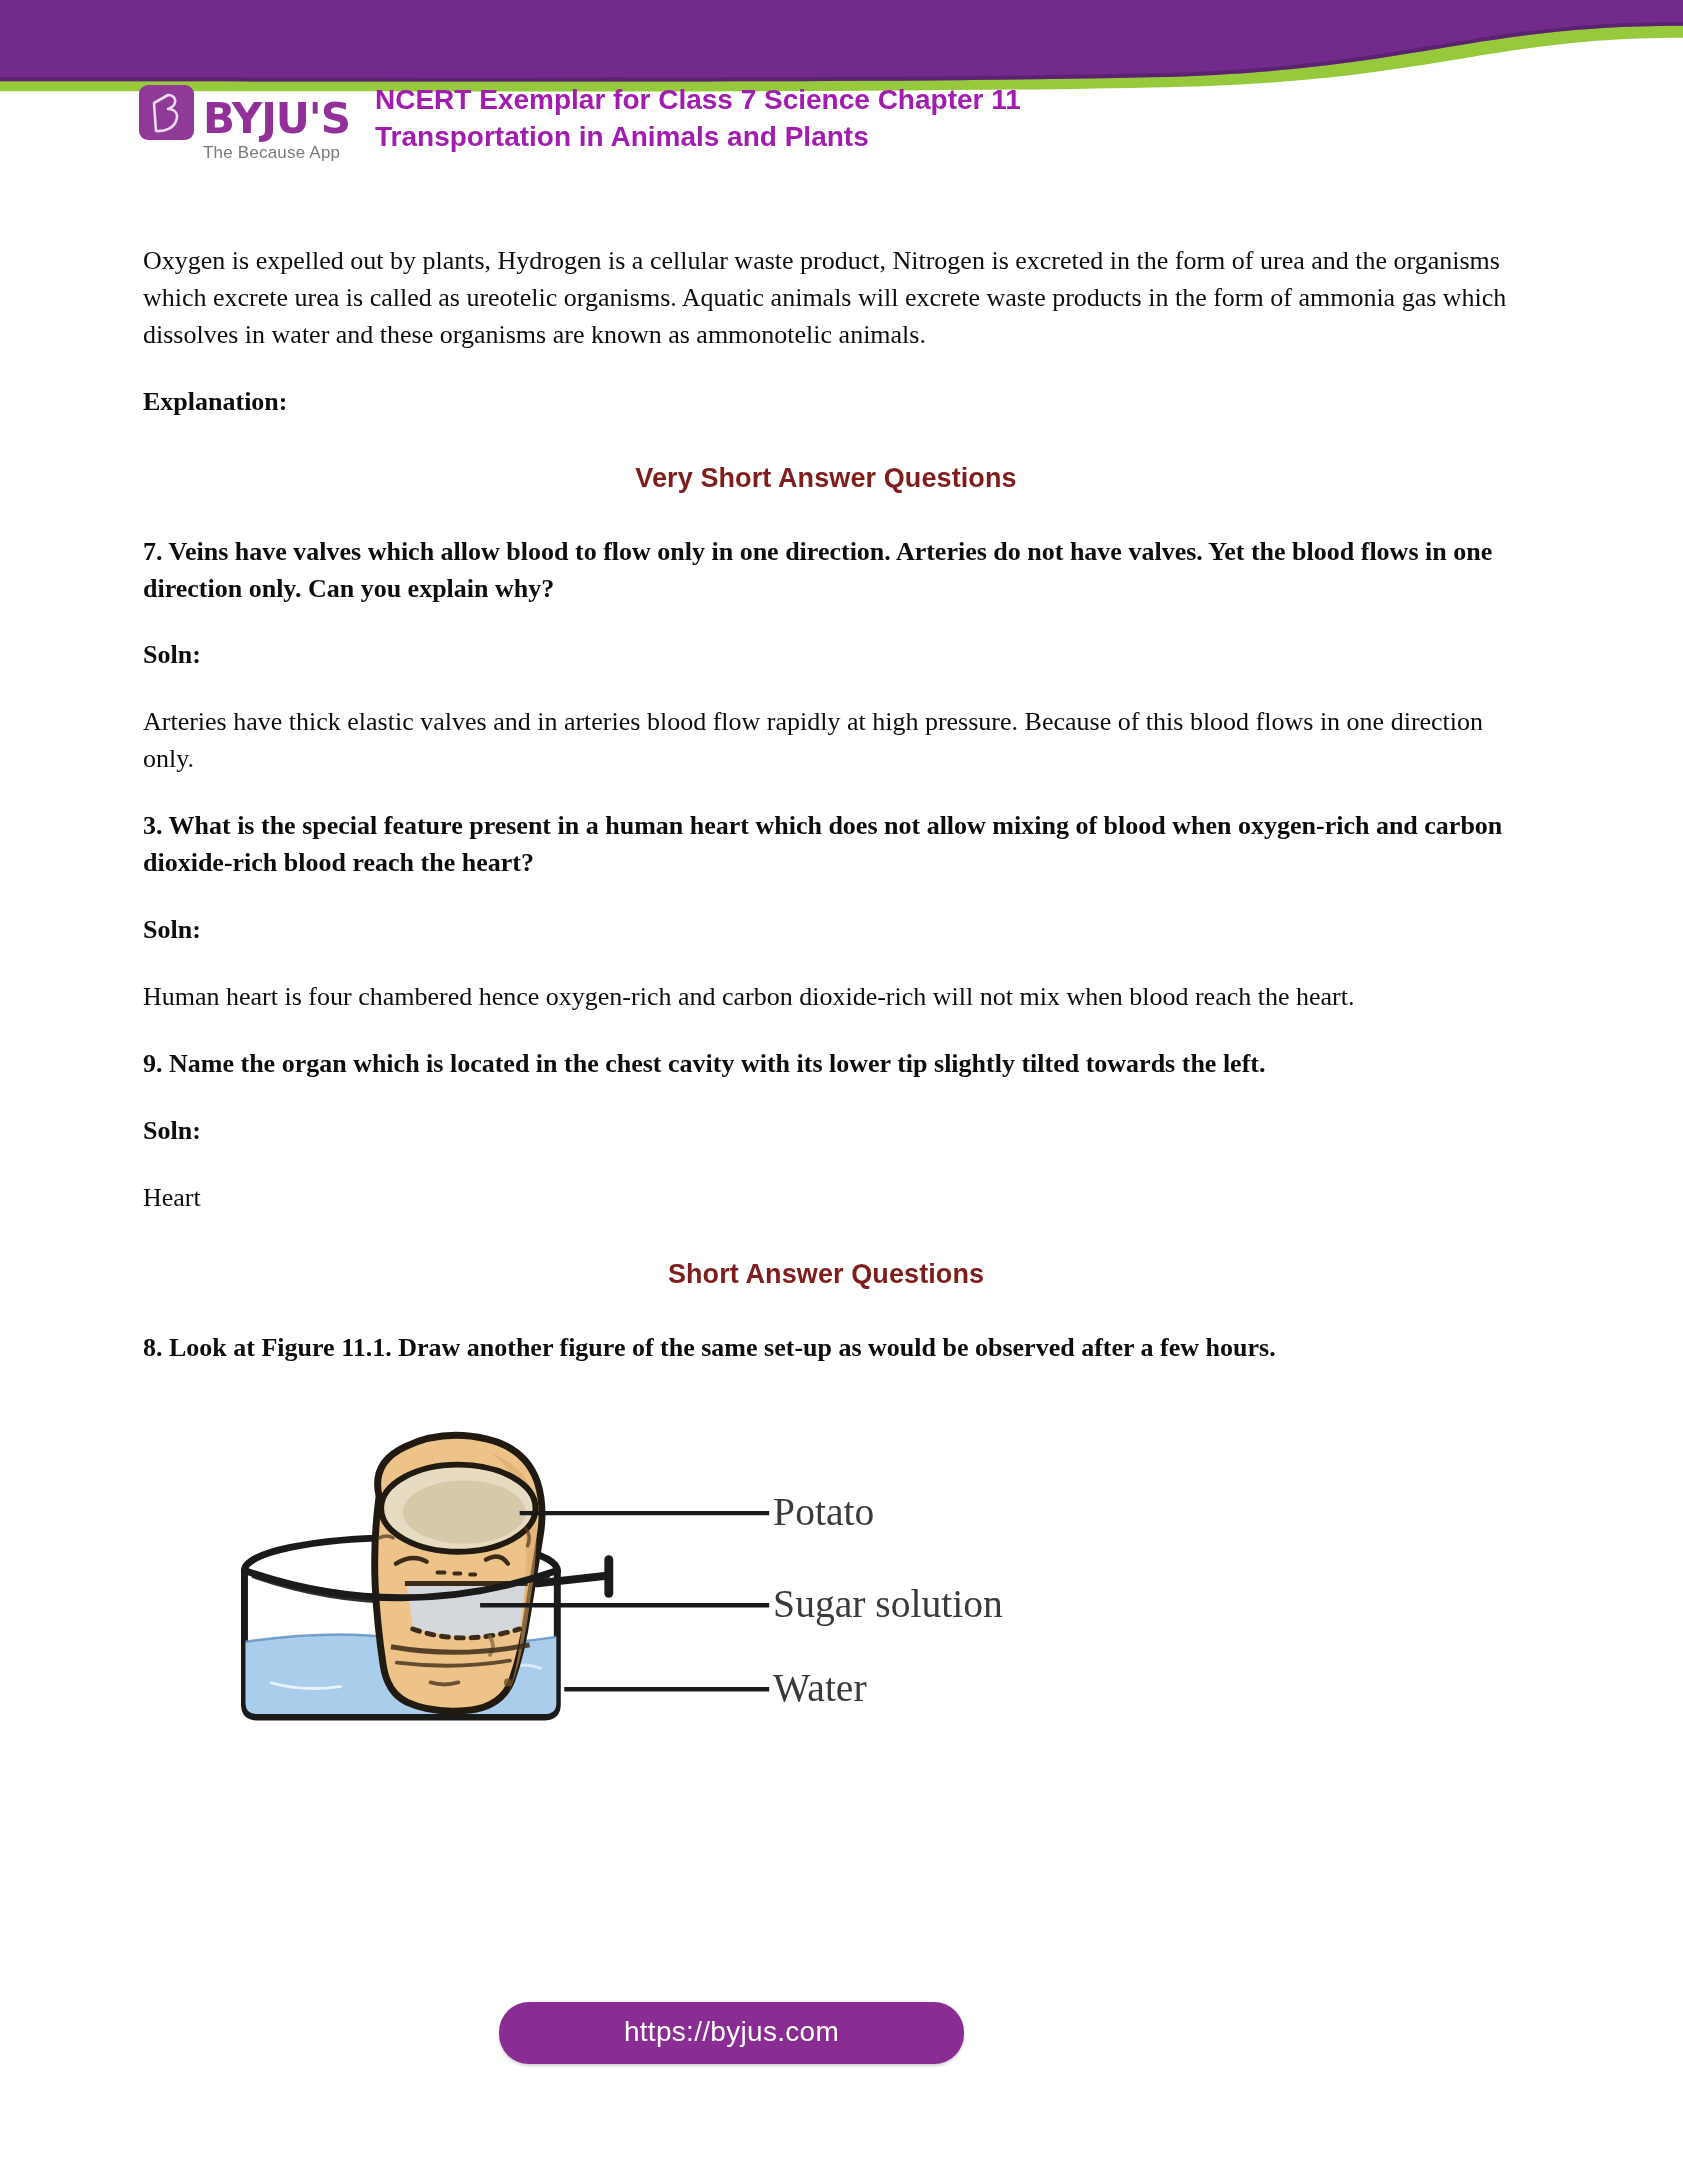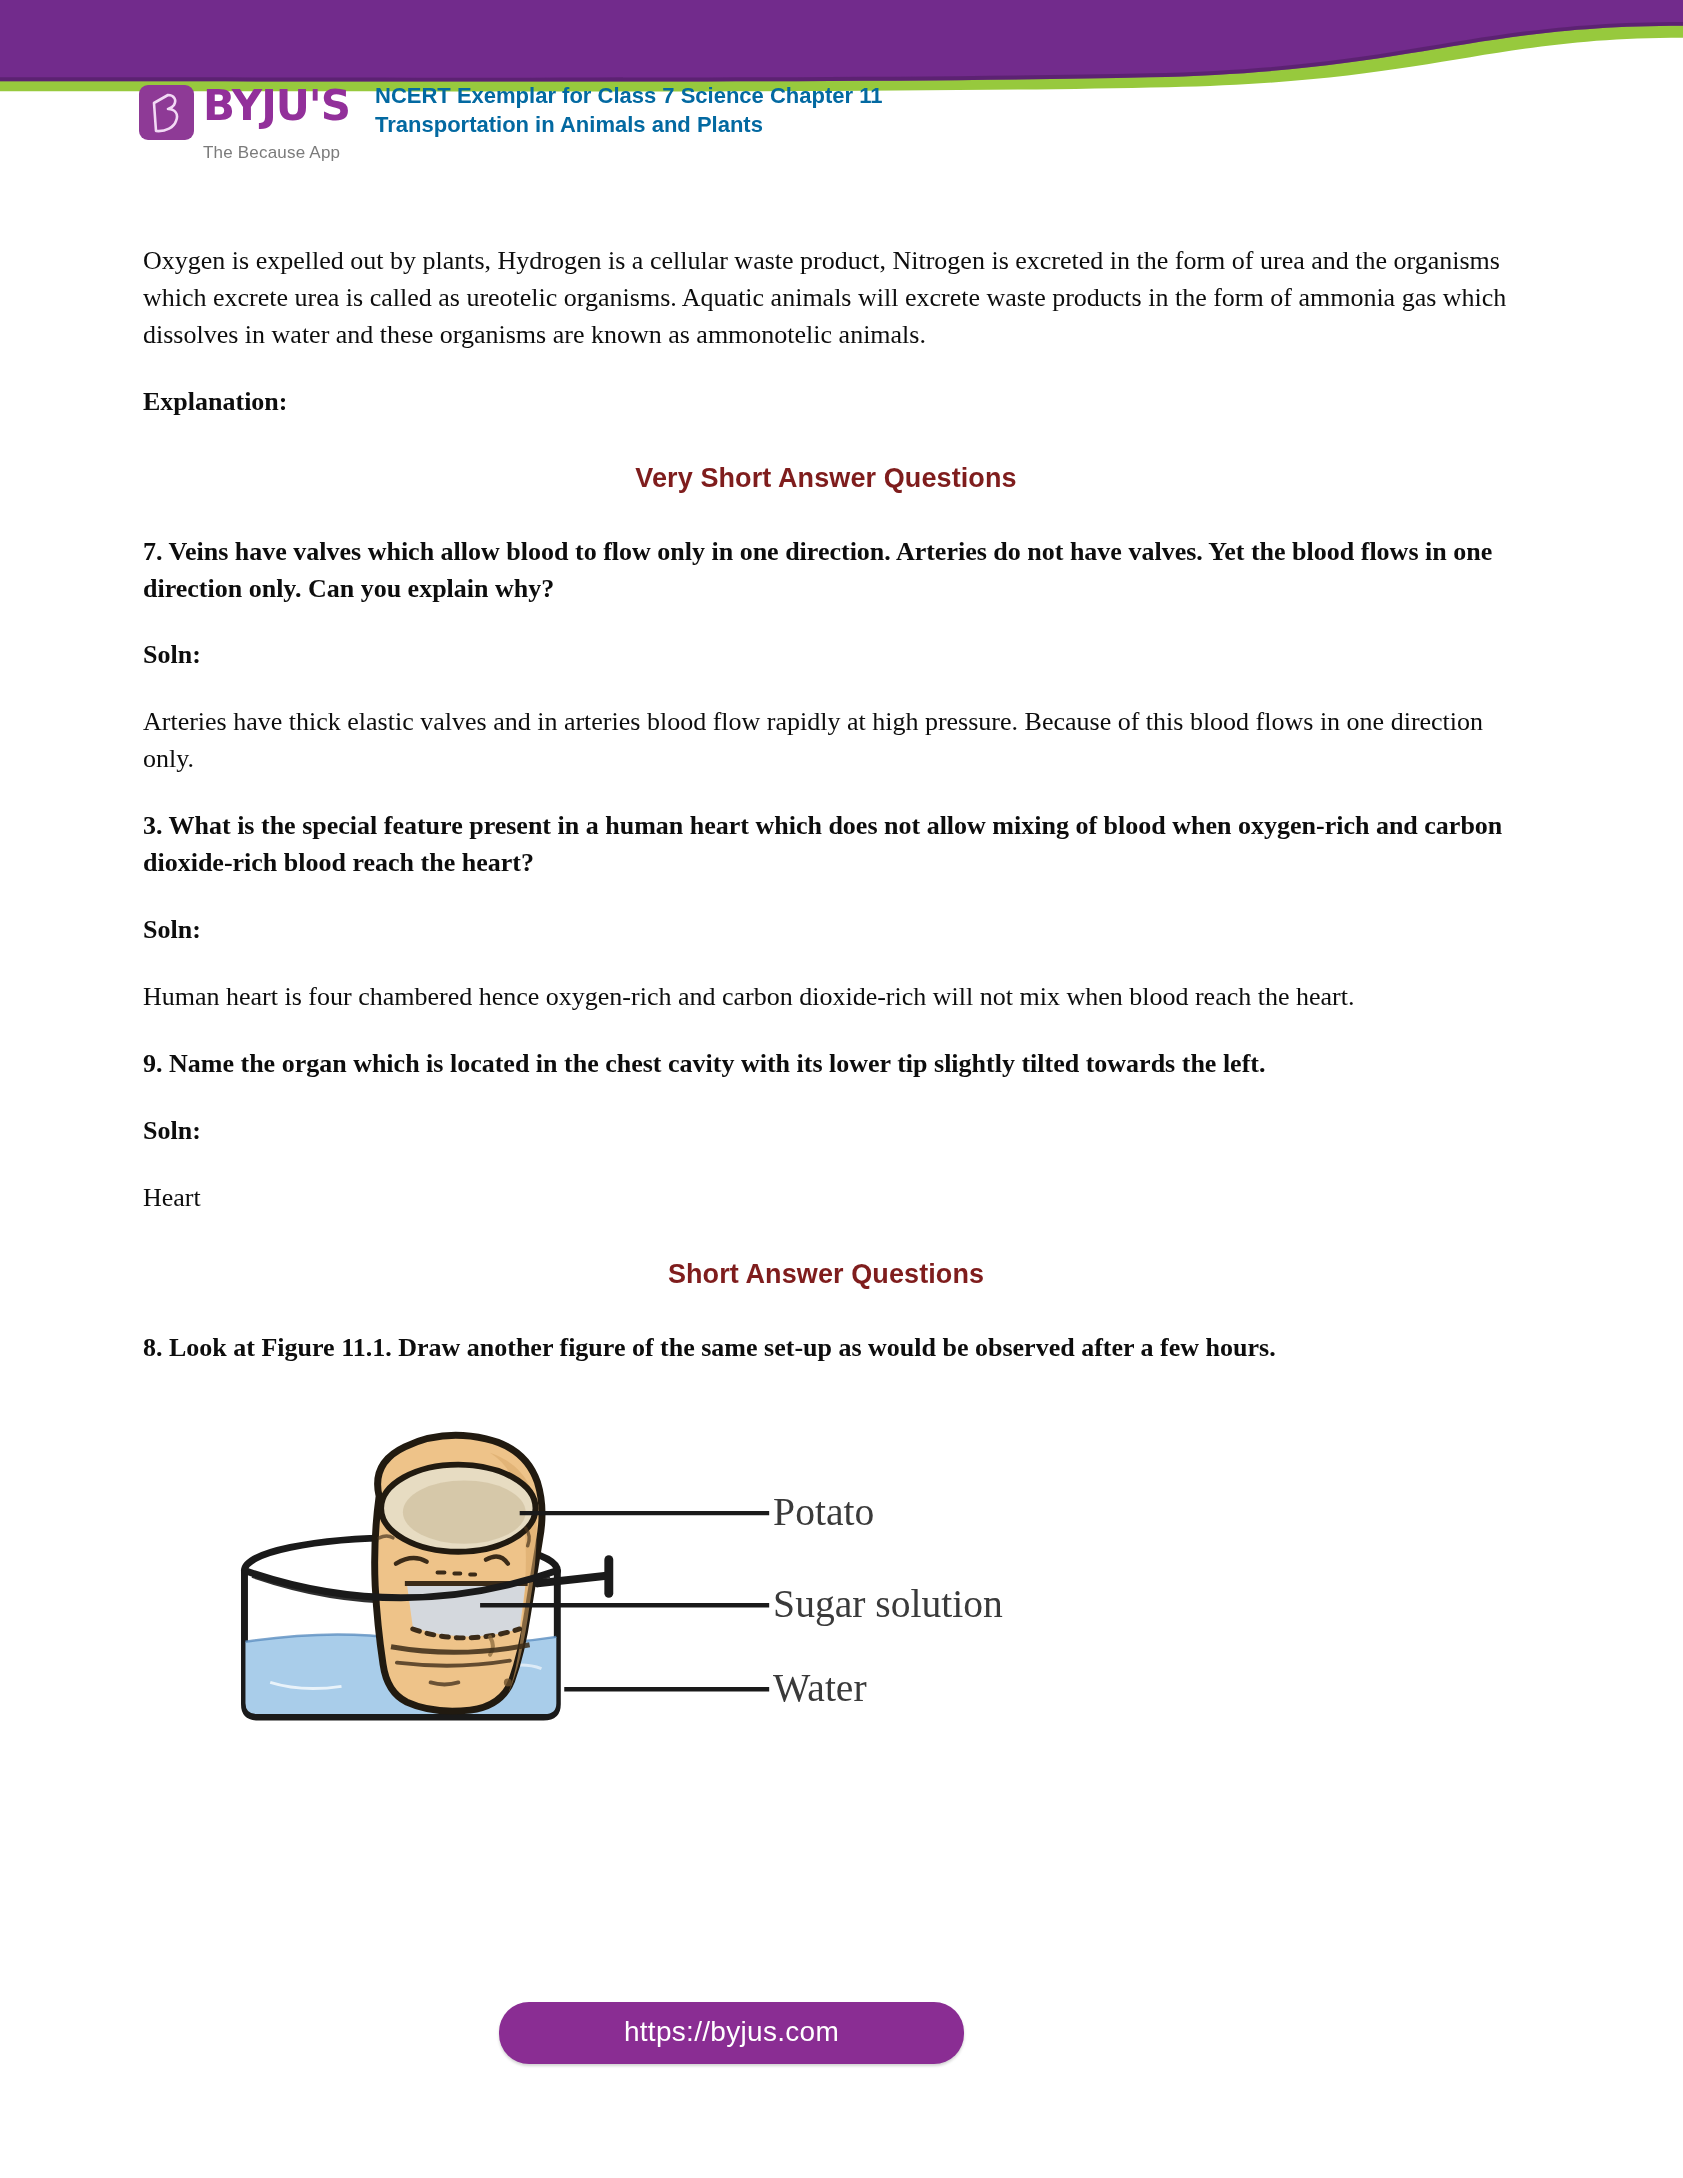--- a/index.html
+++ b/index.html
@@ -34,21 +34,21 @@
     display: flex;
     align-items: flex-start;
   }
   .logo-block {
     width: 213px;
     flex: 0 0 213px;
     padding-top: 8px;
   }
   .logo-row {
     display: flex;
-    align-items: flex-start;
+    align-items: flex-end;
   }
   .logo-mark {
     width: 55px;
     height: 55px;
     border-radius: 9px;
     background: #8e3a96;
     position: relative;
     flex: 0 0 55px;
   }
   .logo-mark .b-glyph {
@@ -75,22 +75,22 @@
     color: #7b7b7b;
     letter-spacing: 0.2px;
   }
   .doc-title {
     margin-left: 23px;
     padding-top: 4px;
   }
   .doc-title-line {
     font-family: "Liberation Sans", sans-serif;
     font-weight: bold;
-    font-size: 22px;
-    color: #0369a1;
+    font-size: 28px;
+    color: #a21caf;
     line-height: 1.33;
     white-space: nowrap;
   }
 
   
   .content {
     position: absolute;
     top: 243px;
     left: 143px;
     width: 1366px;

